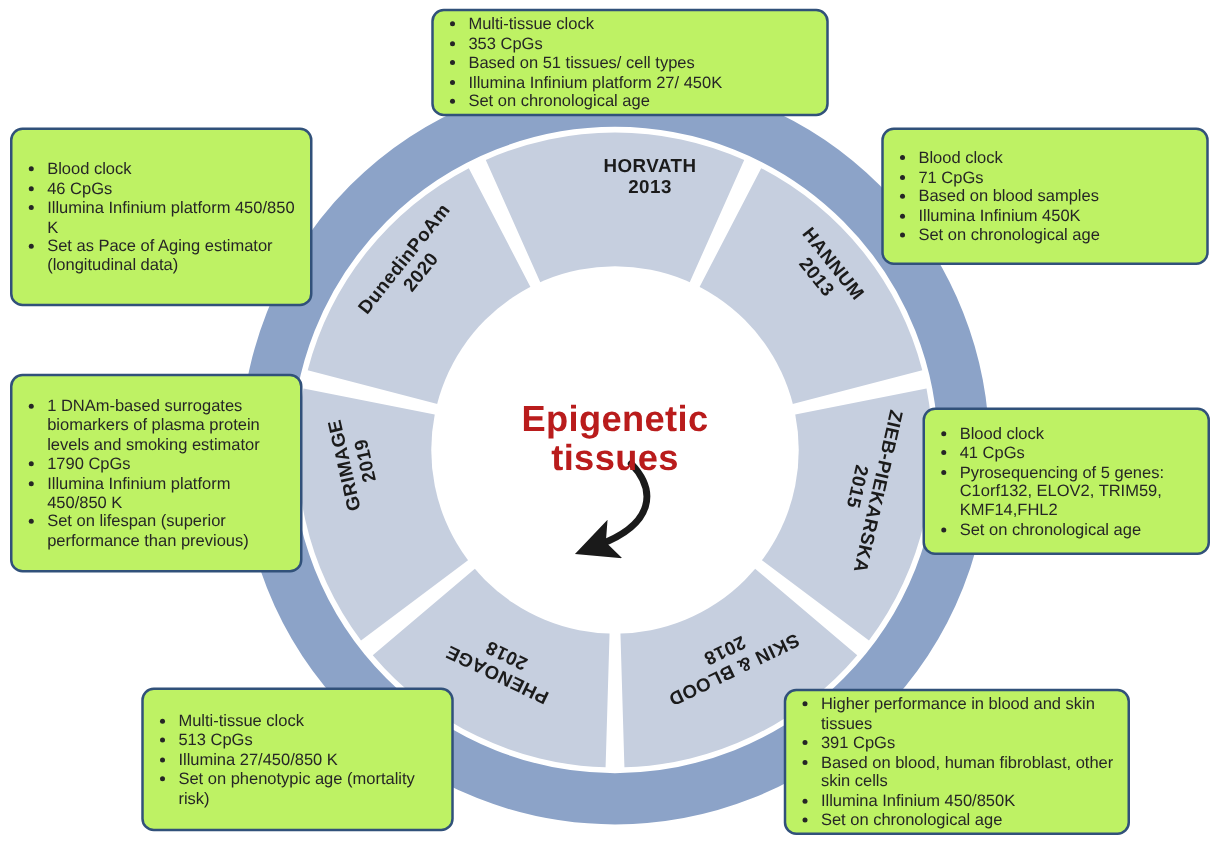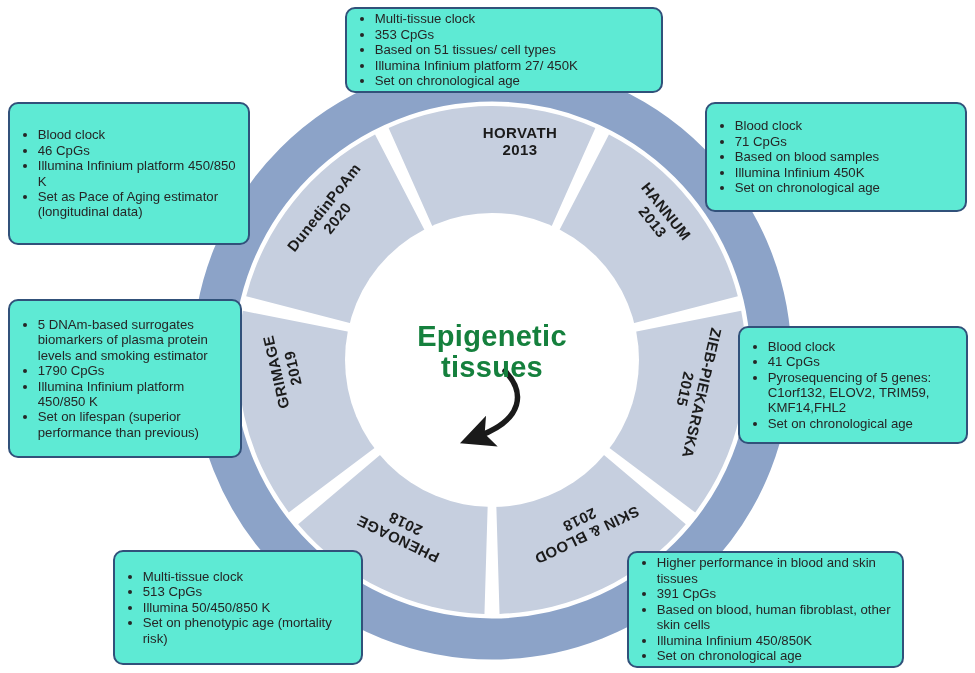--- a/index.html
+++ b/index.html
@@ -10,21 +10,21 @@
   .rings{position:absolute;left:0;top:0;}
   .center-title{
     position:absolute;left:492px;top:352px;transform:translate(-50%,-50%);
     text-align:center;font-weight:700;font-size:29px;line-height:1.08;letter-spacing:.3px;
   }
   .seg-label{
     position:absolute;text-align:center;font-weight:700;font-size:15px;line-height:1.12;
     letter-spacing:.4px;white-space:nowrap;color:#1b1b1b;
   }
   .info-box{
-    position:absolute;background:#5eead4;border:2.5px solid #31517a;border-radius:10px;
+    position:absolute;background:#bef264;border:2.5px solid #31517a;border-radius:10px;
     box-sizing:border-box;display:flex;align-items:center;overflow:hidden;
     color:#262626;font-size:13.2px;line-height:1.17;
   }
   .info-box ul{margin:0;padding:6px 8px 6px 2.1em;list-style:disc;}
   .info-box li{margin:0;padding:0;}
 </style>
 </head>
 <body>
 
 <div class="canvas">
@@ -42,21 +42,21 @@
         <path d="M741.1994426384064,310.8508617704479 A254,254 0 0 1 695.1959278463951,512.4054293870222 L608.7976593132822,447.6031208287608 A146,146 0 0 0 635.2406245086903,331.7489205452181 Z" fill="#c6cfdf"></path>
         <path d="M685.7996547179637,524.1879832119209 A254,254 0 0 1 499.53522599761817,613.8882044703236 L496.33127163642615,505.93573957743007 A146,146 0 0 0 603.3966519244989,454.37576987771837 Z" fill="#c6cfdf"></path>
         <path d="M484.464774002382,613.8882044703236 A254,254 0 0 1 298.2003452820364,524.187983211921 L380.60334807550123,454.3757698777184 A146,146 0 0 0 487.6687283635739,505.93573957743007 Z" fill="#c6cfdf"></path>
         <path d="M288.80407215360503,512.4054293870223 A254,254 0 0 1 242.80055736159366,310.85086177044775 L348.75937549130975,331.74892054521797 A146,146 0 0 0 375.20234068671783,447.60312082876084 Z" fill="#c6cfdf"></path>
         <path d="M246.15404841471732,296.15825747109614 A254,254 0 0 1 375.05303249010996,134.5240438755371 L424.7785147384097,230.395710259167 A146,146 0 0 0 350.6869727108218,323.30356531803164 Z" fill="#c6cfdf"></path>
       </g>
     <circle id="inner-circle" cx="492" cy="360" r="147" fill="#ffffff"></circle>
     <path id="clock-arrow" d="M 505 371 C 525 392 524 419 479 436" fill="none" stroke-width="5.5" stroke-linecap="round" marker-end="url(#ah)" stroke="#1a1a1a"></path>
   </svg>
 
-  <div class="center-title" style="color: #15803d;">
+  <div class="center-title" style="color: #b91c1c;">
     <div>Epigenetic</div>
     <div>tissues</div>
   </div>
 
   <div class="seg-label" id="seg-label-0" style="left: 520px; top: 142px; transform: translate(-50%, -50%) rotate(0deg); color: rgb(27, 27, 27);">
     <div>HORVATH</div>
     <div>2013</div>
   </div>
   <div class="seg-label" id="seg-label-1" style="left: 659.111px; top: 216.913px; transform: translate(-50%, -50%) rotate(51.4286deg); color: rgb(27, 27, 27);">
     <div>HANNUM</div>
@@ -115,27 +115,27 @@
         <li>391 CpGs</li>
         <li>Based on blood, human fibroblast, other skin cells</li>
         <li>Illumina Infinium 450/850K</li>
         <li>Set on chronological age</li>
       </ul>
   </div>
   <div class="info-box" style="left: 113px; top: 550px; width: 250px; height: 115px; border-color: rgb(49, 81, 122);">
     <ul>
         <li>Multi-tissue clock</li>
         <li>513 CpGs</li>
-        <li>Illumina 50/450/850 K</li>
+        <li>Illumina 27/450/850 K</li>
         <li>Set on phenotypic age (mortality risk)</li>
       </ul>
   </div>
   <div class="info-box" style="left: 8px; top: 299px; width: 234px; height: 159px; border-color: rgb(49, 81, 122);">
     <ul>
-        <li>5 DNAm-based surrogates biomarkers of plasma protein levels and smoking estimator</li>
+        <li>1 DNAm-based surrogates biomarkers of plasma protein levels and smoking estimator</li>
         <li>1790 CpGs</li>
         <li>Illumina Infinium platform 450/850 K</li>
         <li>Set on lifespan (superior performance than previous)</li>
       </ul>
   </div>
   <div class="info-box" style="left: 8px; top: 102px; width: 242px; height: 143px; border-color: rgb(49, 81, 122);">
     <ul>
         <li>Blood clock</li>
         <li>46 CpGs</li>
         <li>Illumina Infinium platform 450/850 K</li>

